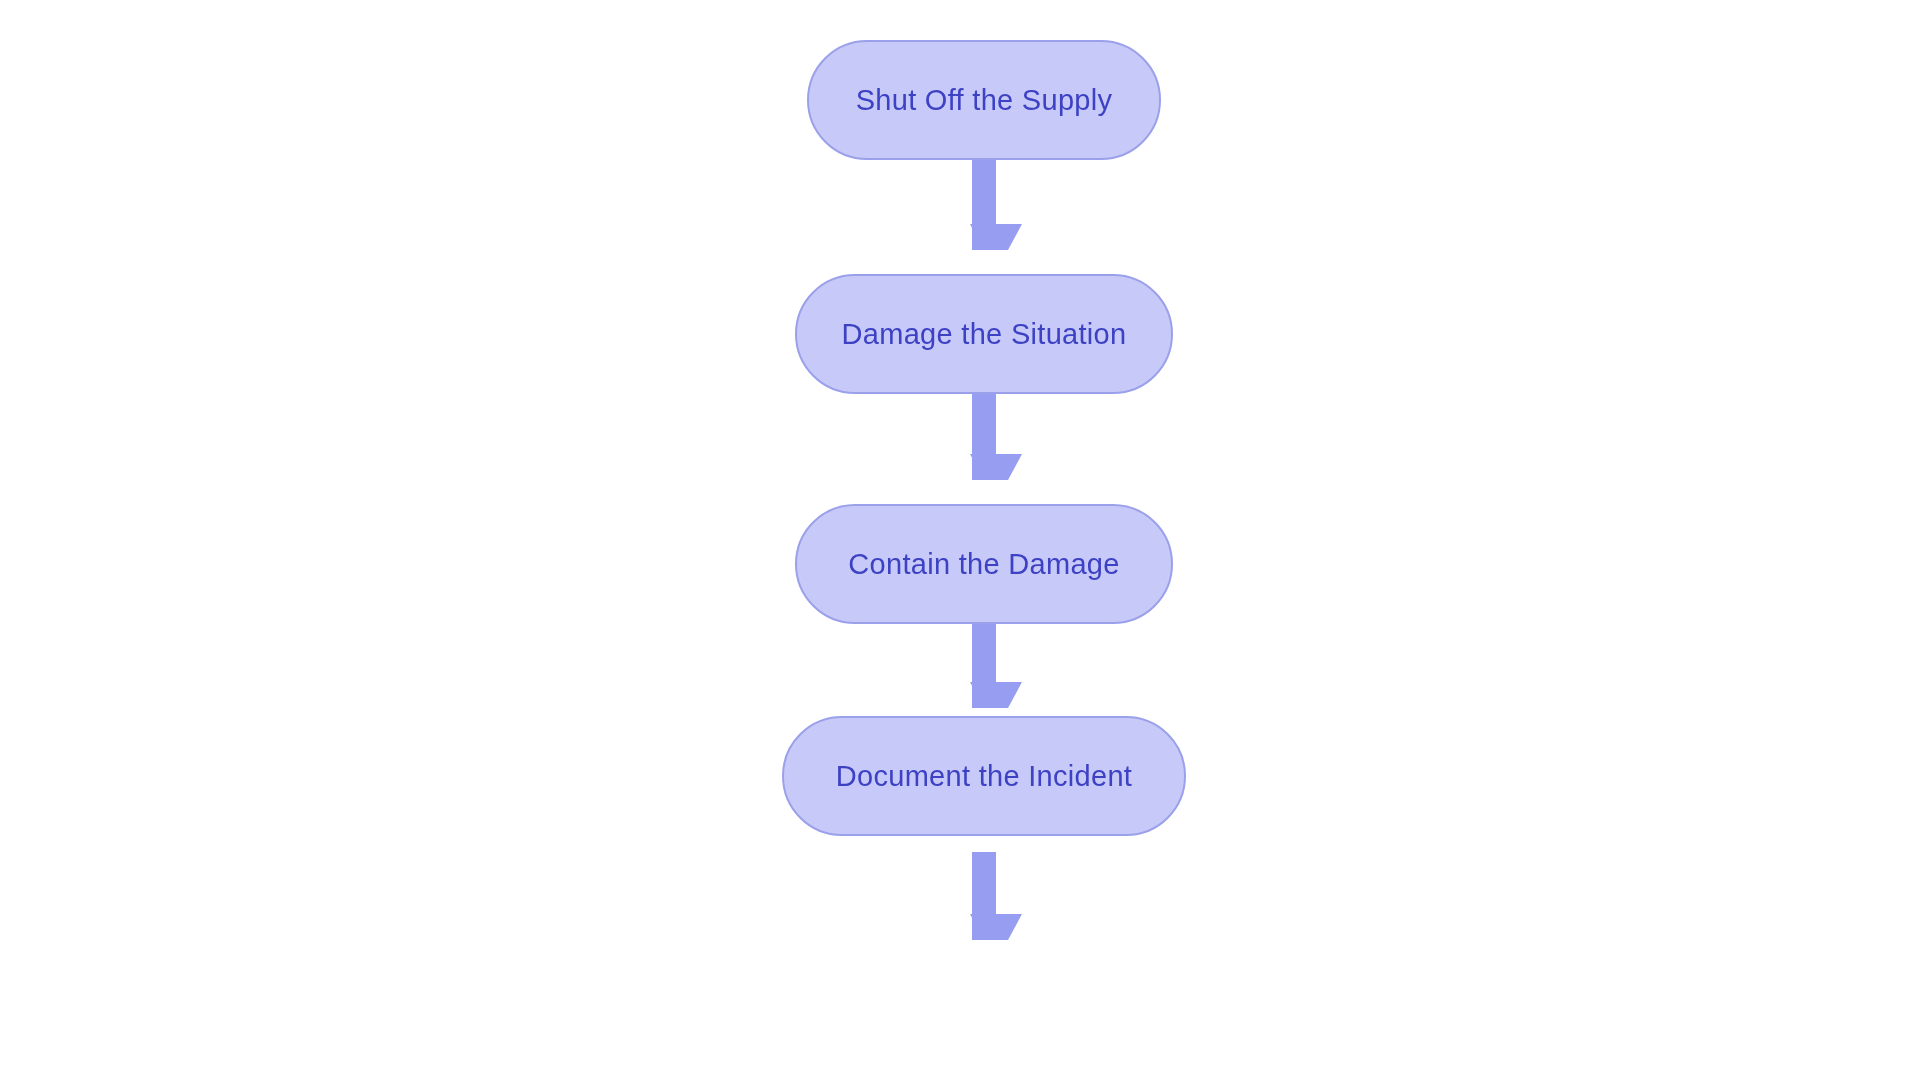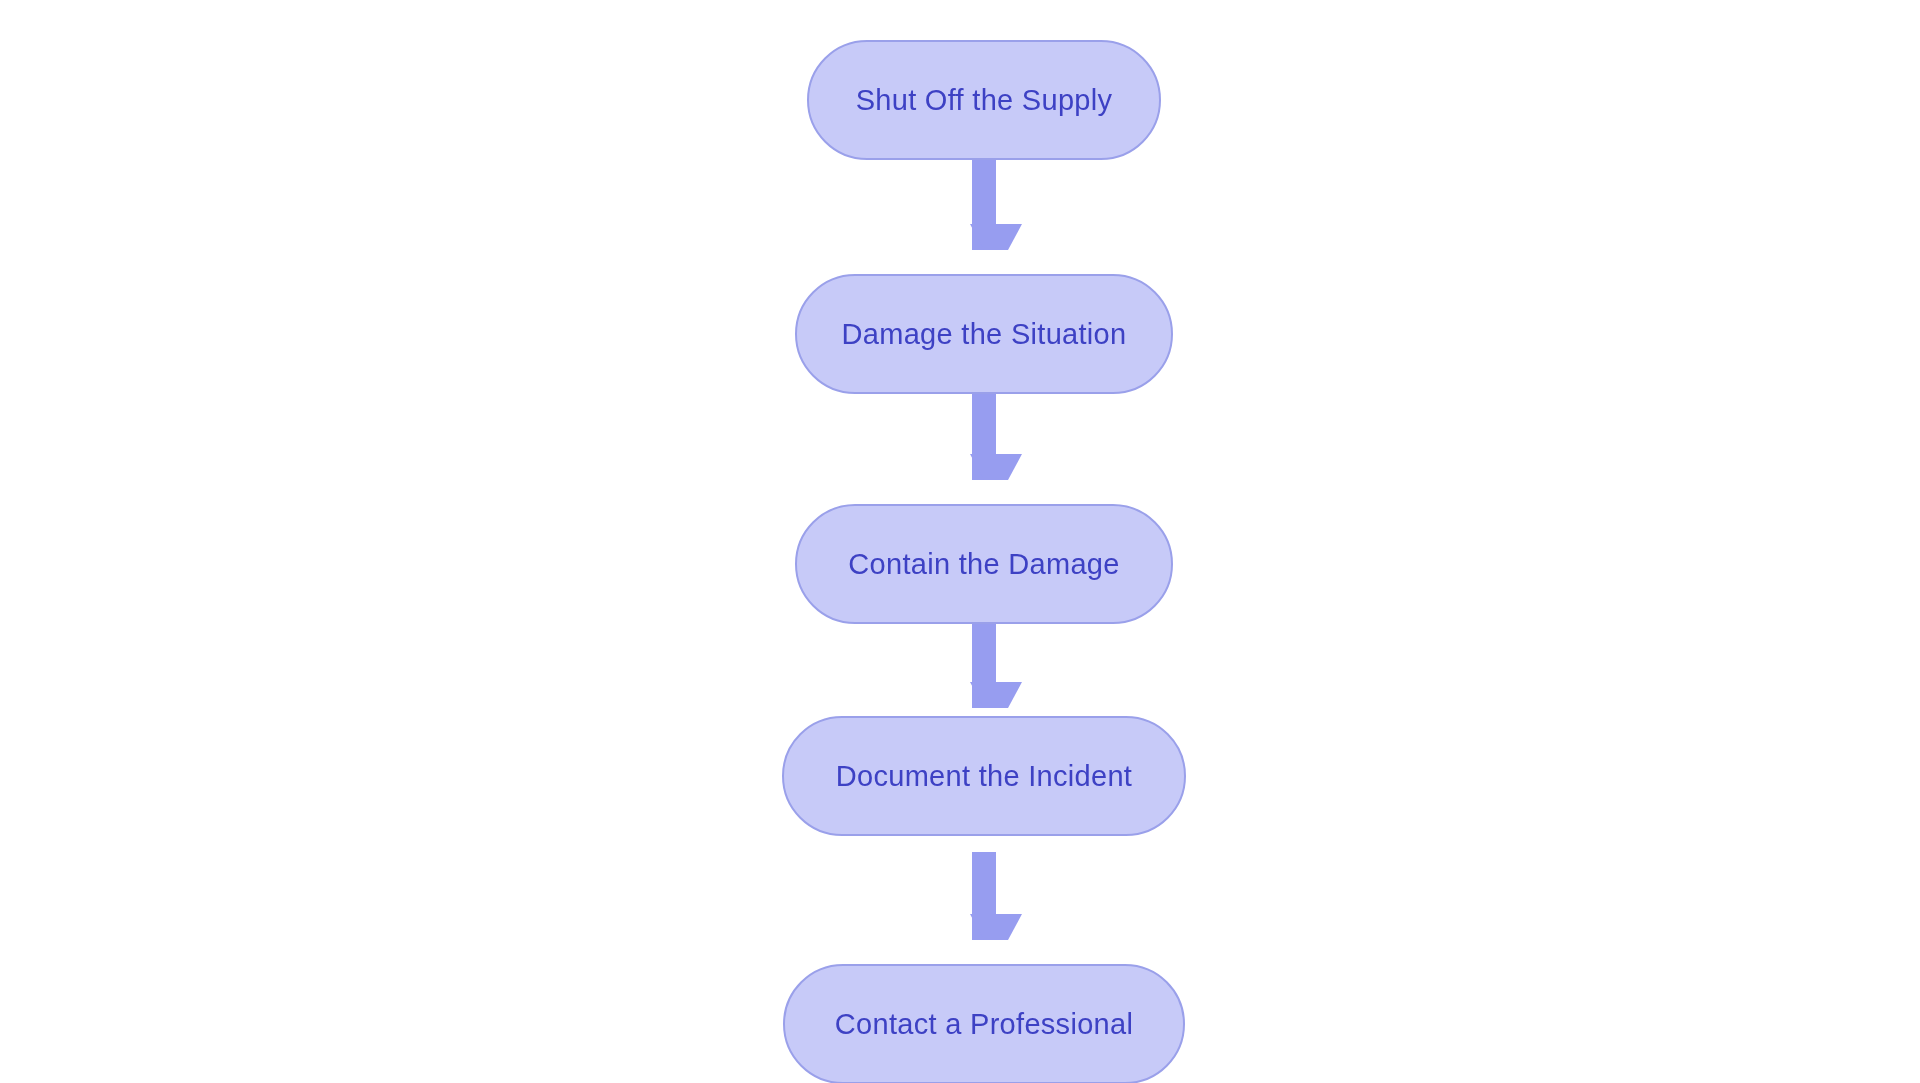--- a/index.html
+++ b/index.html
@@ -105,17 +105,14 @@
 
   <div class="node n4">
     <span>Document the Incident</span>
   </div>
 
   <div class="arrow a4">
     <div class="shaft"></div>
     <div class="head"></div>
   </div>
 
-  <div class="node n5">
-    <span>Contact a Professional</span>
-  </div>
 
 </div>
 
 </body></html>

